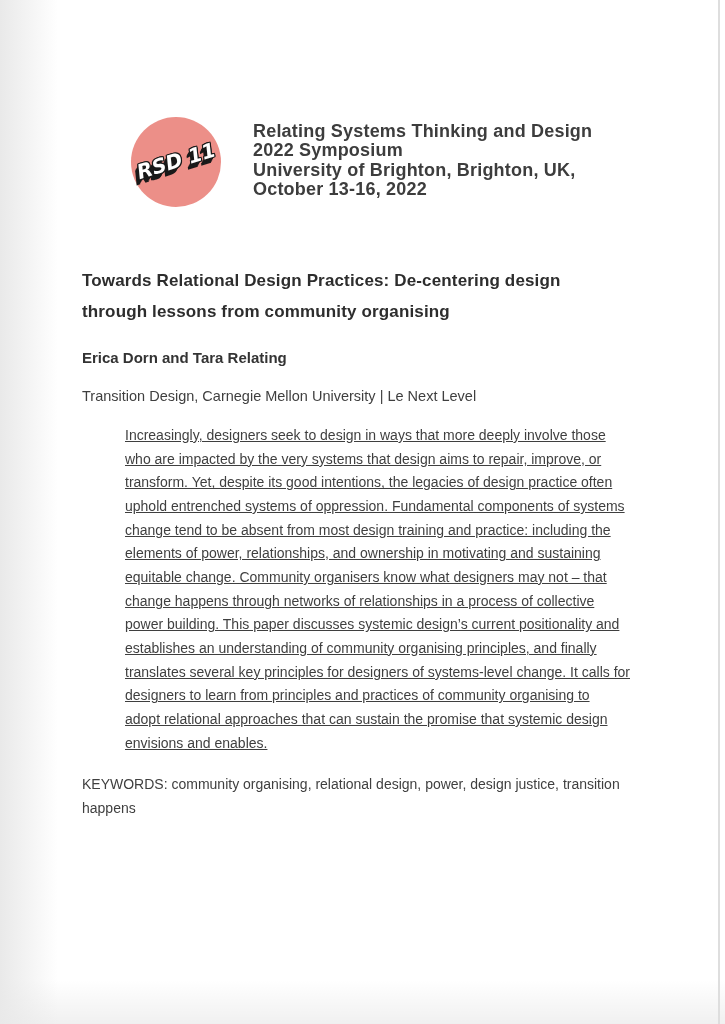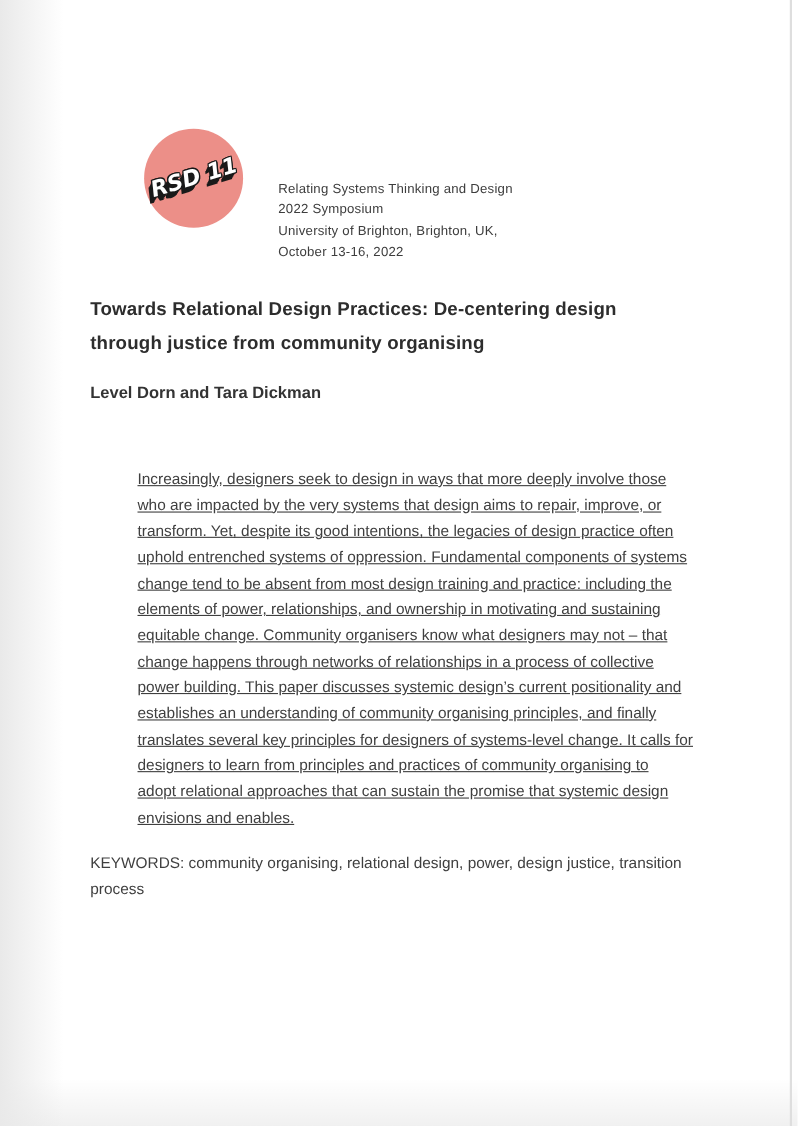--- a/index.html
+++ b/index.html
@@ -51,25 +51,24 @@
     letter-spacing:0px;
     color:#ffffff;
     text-shadow:
       -1px 0 0 #1a1a1a, 1px 0 0 #1a1a1a, 0 -1px 0 #1a1a1a, 0 1px 0 #1a1a1a,
       -1px -1px 0 #1a1a1a, 1px 1px 0 #1a1a1a, 1px -1px 0 #1a1a1a, -1px 1px 0 #1a1a1a,
       -2px 2px 0 #1a1a1a, -3px 3px 0 #1a1a1a, -4px 4px 0 #1a1a1a, -5px 5px 0 #1a1a1a;
     white-space:nowrap;
   }
   .conf-info{
     position:absolute;left:253px;top:122px;
-    font-size:12px;font-weight:400;line-height:19.4px;
+    font-size:18px;font-weight:700;line-height:19.4px;
     letter-spacing:0.2px;
     color:var(--heading-text);
     white-space:pre-line;
-    margin-top:40px;
   }
 
   
   .title{
     position:absolute;left:82px;top:265px;margin:0;
     font-size:17px;font-weight:700;line-height:31px;
     letter-spacing:0.15px;
     color:var(--title-text);
     white-space:pre-line;
   }
@@ -113,41 +112,42 @@
     <div class="logo-circle">
       <span class="logo-text">RSD 11</span>
     </div>
     <div class="conf-info">Relating Systems Thinking and Design
 2022 Symposium
 University of Brighton, Brighton, UK,
 October 13-16, 2022</div>
   </header>
 
   <h1 class="title">Towards Relational Design Practices: De-centering design
-through justice from community organising</h1>
+through lessons from community organising</h1>
 
-  <p class="authors">Level Dorn and Tara Dickman</p>
+  <p class="authors">Erica Dorn and Tara Relating</p>
 
+  <p class="affiliation">Transition Design, Carnegie Mellon University | Le Next Level</p>
 
   <p class="abstract">Increasingly, designers seek to design in ways that more deeply involve those
 who are impacted by the very systems that design aims to repair, improve, or
 transform. Yet, despite its good intentions, the legacies of design practice often
 uphold entrenched systems of oppression. Fundamental components of systems
 change tend to be absent from most design training and practice: including the
 elements of power, relationships, and ownership in motivating and sustaining
 equitable change. Community organisers know what designers may not – that
 change happens through networks of relationships in a process of collective
 power building. This paper discusses systemic design’s current positionality and
 establishes an understanding of community organising principles, and finally
 translates several key principles for designers of systems-level change. It calls for
 designers to learn from principles and practices of community organising to
 adopt relational approaches that can sustain the promise that systemic design
 envisions and enables.</p>
 
   <p class="keywords">KEYWORDS: community organising, relational design, power, design justice, transition
-process</p>
+happens</p>
 
 
 </div>
 
 <div class="left-shadow"></div>
 <div class="bottom-shadow"></div>
 <div class="right-border"></div>
 
 </body></html>

